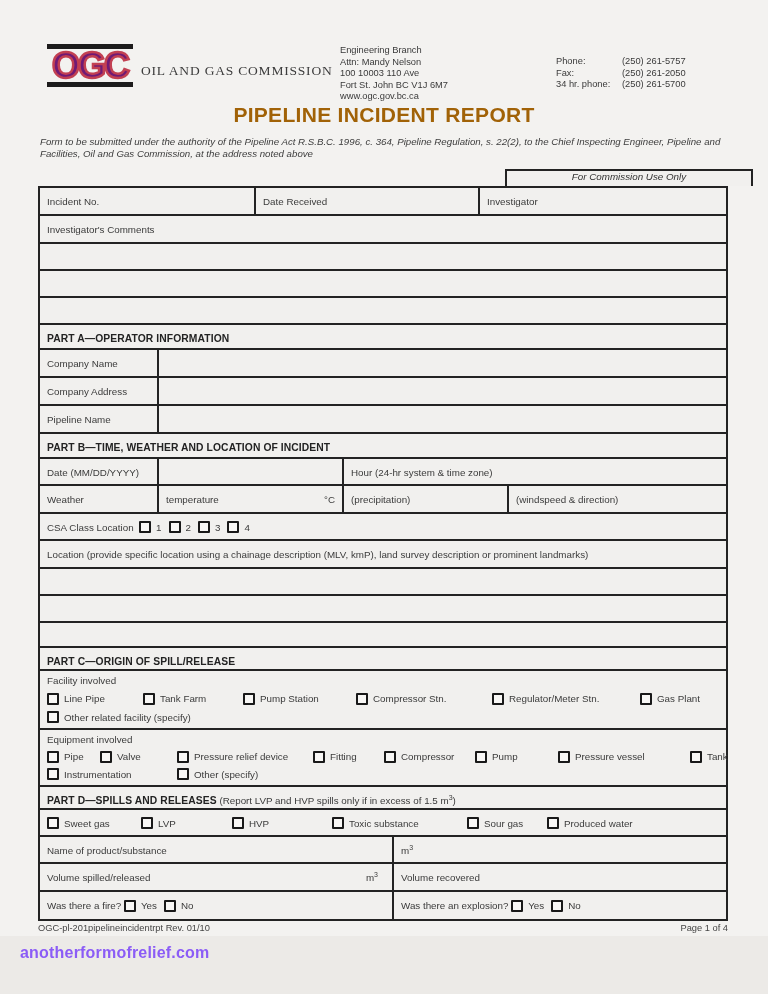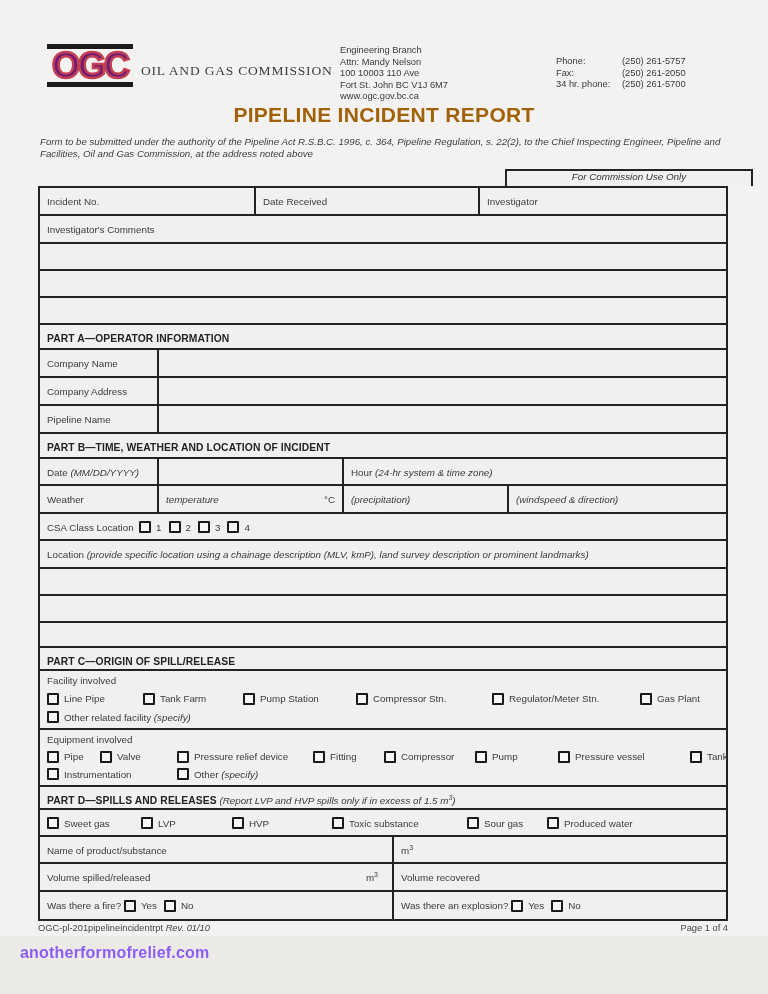--- a/index.html
+++ b/index.html
@@ -34,21 +34,21 @@
   }
   .row{display:flex;border-top:2px solid #232323;box-sizing:border-box}
   .row:first-child{border-top:none}
   .cell{
     box-sizing:border-box;padding:13px 7px;font-size:9.8px;color:#3b3b3b;
     display:flex;align-items:center;min-width:0;
   }
   .cell+.cell{border-left:2px solid #232323}
   .grow{flex:1}
   .sechdr{font-weight:bold;font-size:10.3px;color:#232323;letter-spacing:0.1px}
-  .hint{font-style:italic}
+  .hint{}
   .sp{white-space:pre}
   sup.s3{font-size:7px;vertical-align:super;line-height:0}
   
   .cb{
     display:inline-block;width:8px;height:8px;flex:none;
     border:2px solid #191919;background:#f8f7f5;margin-right:5px;border-radius:1px;
   }
   .cbi{display:inline-flex;align-items:center;flex:none}
   .multi{flex-direction:column;align-items:stretch;justify-content:space-between;padding-top:4px;padding-bottom:5px}
   .cbrow{display:flex;align-items:center}

